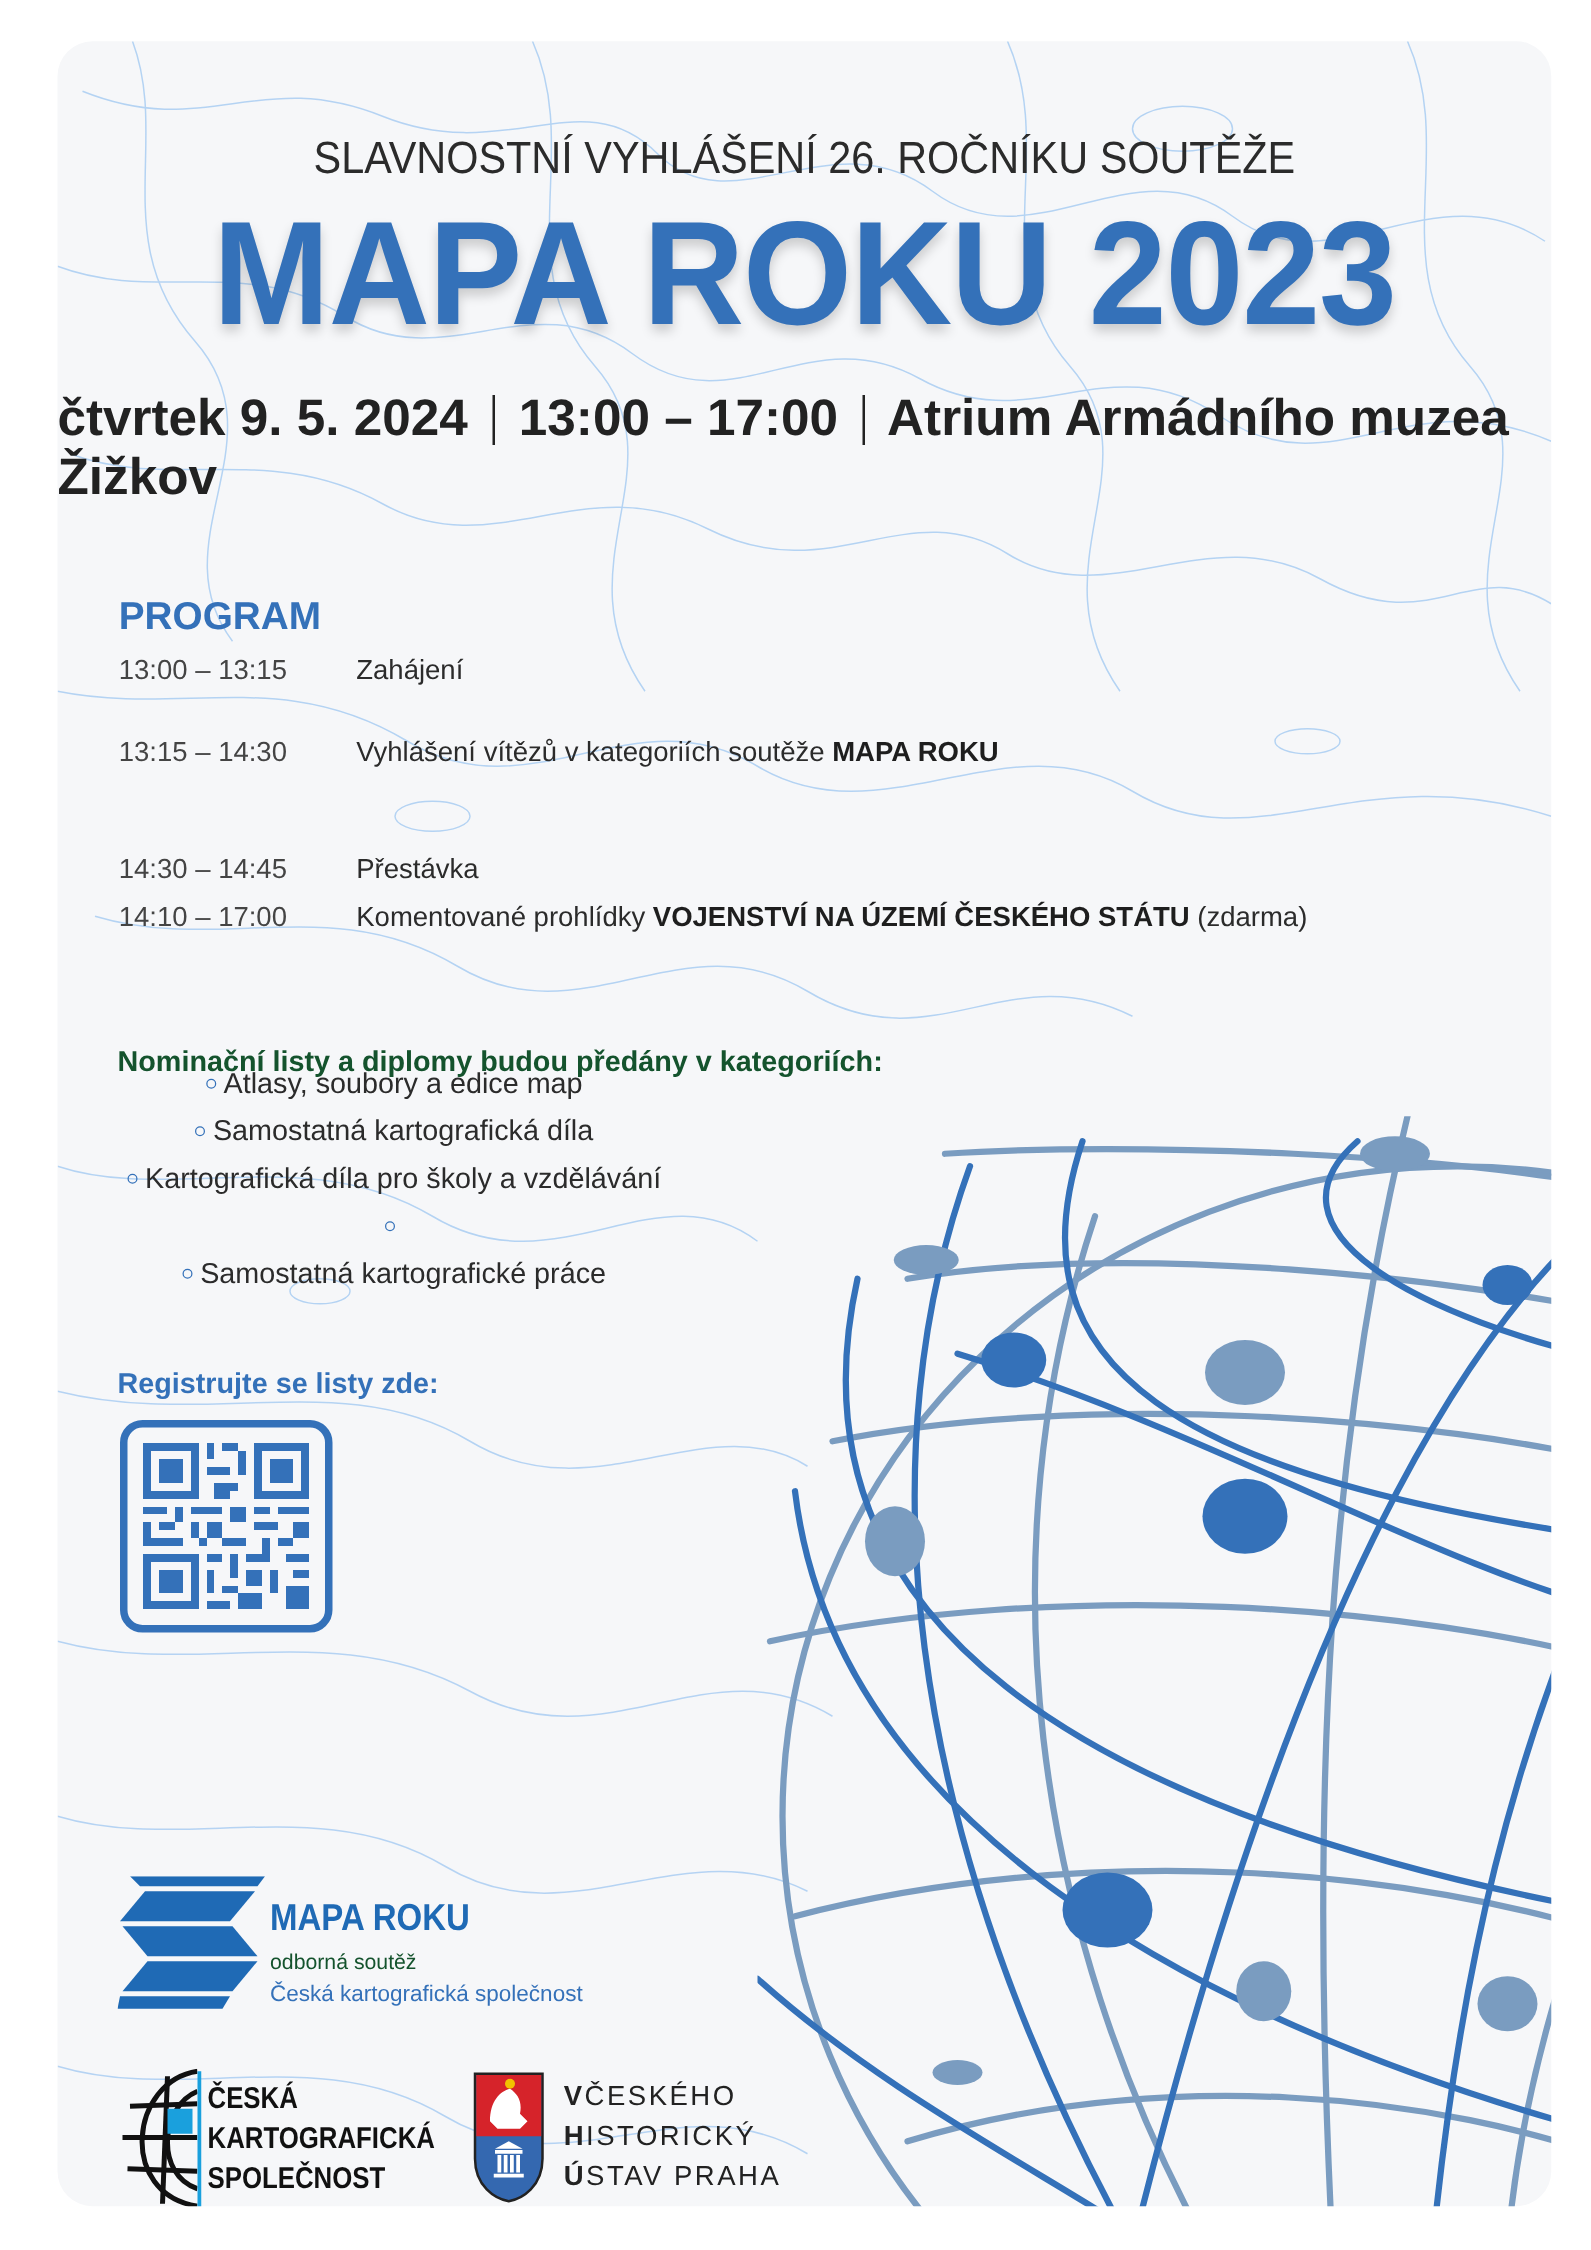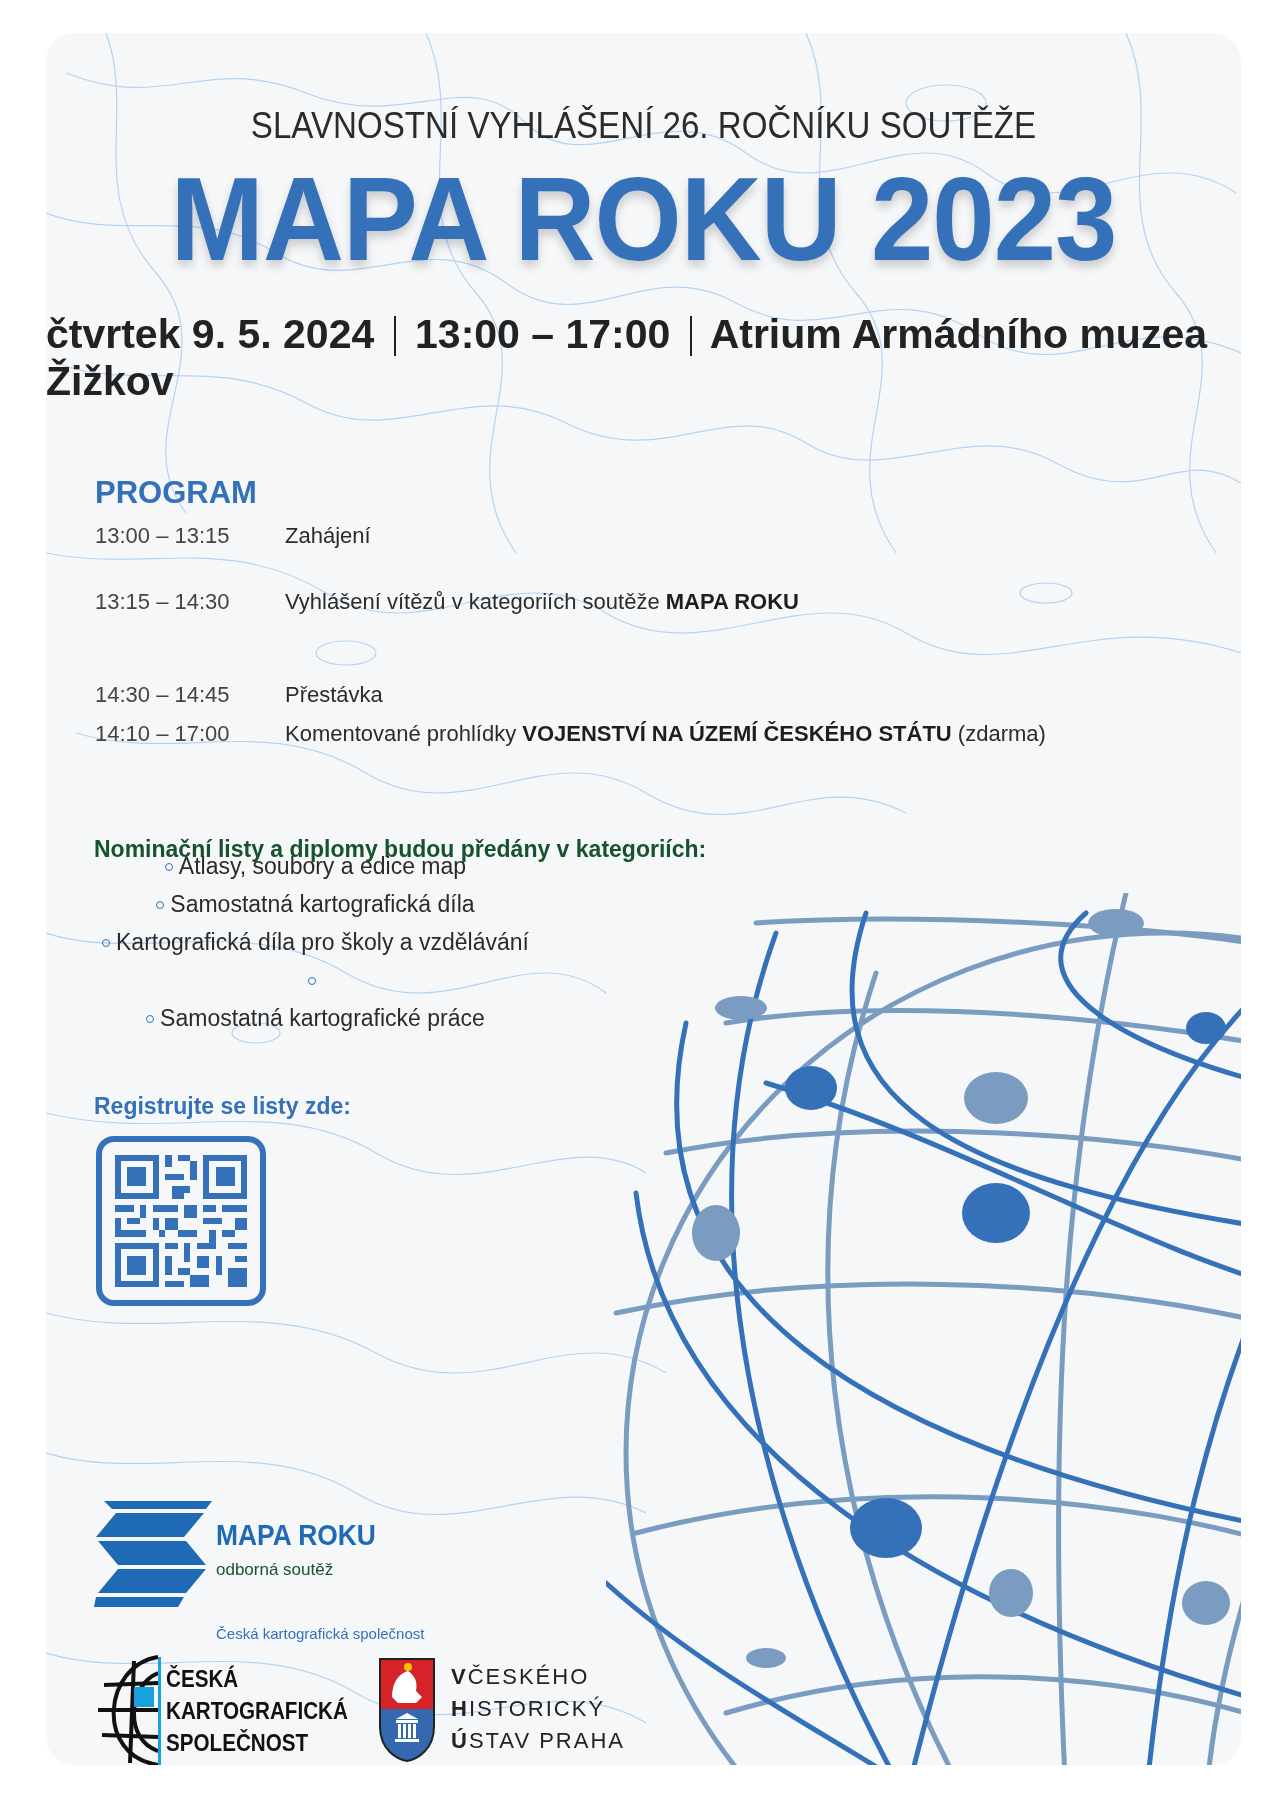--- a/index.html
+++ b/index.html
@@ -17,21 +17,21 @@
   .nom-h{position:absolute;left:48px;top:803px;font-size:23px;font-weight:bold;color:#14532d;}
   .nom-list{position:absolute;left:56px;top:814px;margin:0;padding:0;list-style:none;text-align:center;}
   .nom-list li{font-size:23px;color:#2b2b2b;height:38px;line-height:38px;}
   .nom-list .bullet{display:inline-block;width:6px;height:6px;border:1.5px solid #3471b9;border-radius:50%;margin-right:6px;vertical-align:3px;}
   .reg-h{position:absolute;left:48px;top:1060px;font-size:23px;font-weight:bold;color:#3471b9;}
   .qr{position:absolute;left:50px;top:1103px;width:170px;height:170px;border:6px solid #3471b9;border-radius:18px;background:#f6f7f9;box-sizing:border-box;}
   .globe{position:absolute;left:560px;top:860px;width:700px;height:905px;}
   .logo-mr{position:absolute;left:48px;top:1468px;width:120px;height:108px;}
   .mr-title{position:absolute;left:170px;top:1485px;font-size:30px;font-weight:bold;color:#1f6ab5;transform:scaleX(0.88);transform-origin:left;}
   .mr-sub1{position:absolute;left:170px;top:1527px;font-size:17px;color:#14532d;text-align:right;}
-  .mr-sub2{position:absolute;left:170px;top:1552px;font-size:15px;color:#3471b9;margin-top:40px;}
+  .mr-sub2{position:absolute;left:170px;top:1552px;font-size:18px;color:#3471b9;}
   .logo-cks{position:absolute;left:48px;top:1622px;width:64px;height:112px;}
   .cks-bar{position:absolute;left:112px;top:1624px;width:3px;height:110px;background:#1aa0dd;}
   .cks-text{position:absolute;left:120px;top:1630px;font-size:24px;font-weight:bold;color:#111;line-height:32px;transform:scaleX(0.86);transform-origin:left;}
   .vhu-shield{position:absolute;left:332px;top:1624px;width:58px;height:106px;}
   .vhu-text{position:absolute;left:405px;top:1628px;font-size:22px;color:#222;line-height:32px;letter-spacing:2px;}
   .vhu-text b{font-weight:bold;}
 </style>
 </head>
 <body>
 

